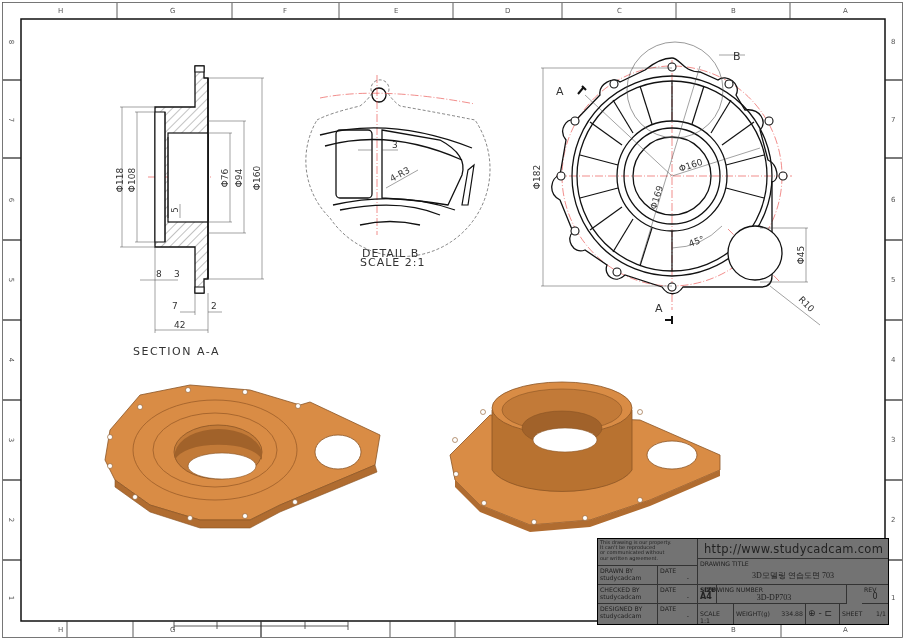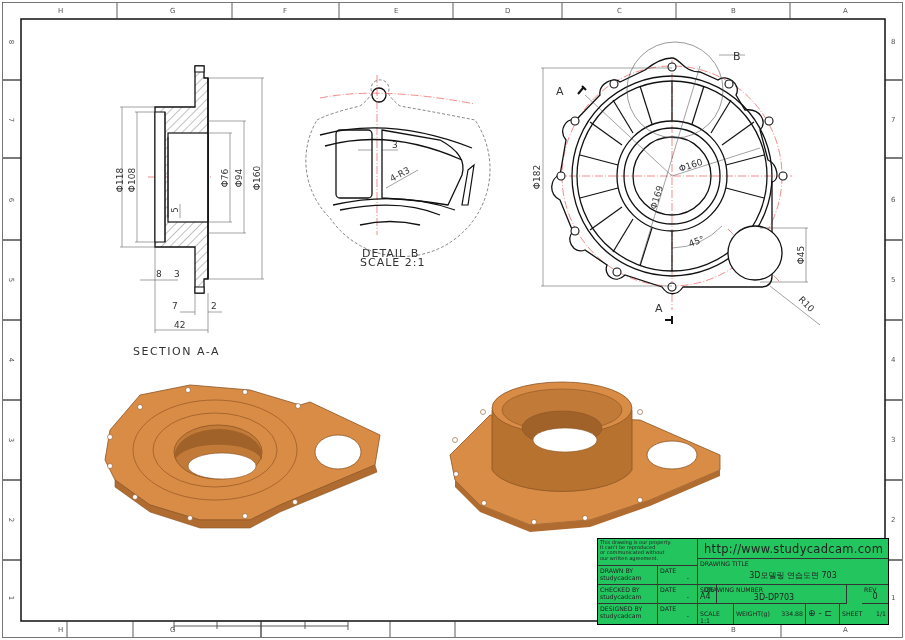--- a/index.html
+++ b/index.html
@@ -1,25 +1,25 @@
 <!DOCTYPE html>
 <html><head>
 <meta charset="utf-8">
 <style>
   html, body { margin:0; padding:0; background:#fff; }
   body { width:905px; height:640px; position:relative; overflow:hidden; font-family:"DejaVu Sans", sans-serif; }
   .sheet { position:absolute; left:0; top:0; width:905px; height:640px; }
   .zone-label { position:absolute; font-size:7px; color:#555; font-family:"DejaVu Sans", sans-serif; transform-origin:center; }
-  .tb { position:absolute; left:597px; top:538px; width:290px; height:85px; border:1.2px solid #000; background:#22c55e; font-family:"DejaVu Sans", sans-serif; color:#222; }
+  .tb { position:absolute; left:597px; top:538px; width:290px; height:85px; border:1.2px solid #000; background:#737373; font-family:"DejaVu Sans", sans-serif; color:#222; }
   .tb .cell { position:absolute; box-sizing:border-box; }
   .tb .lbl { font-size:6.2px; line-height:7px; }
   .tb .val { font-size:6.2px; line-height:7px; }
   .tb .notice { font-size:5px; line-height:5.2px; }
   .tb .url { font-size:11.5px; letter-spacing:0.3px; }
-  .tb .mid { font-size:8px; }
+  .tb .mid { font-size:8px;font-family:Liberation Serif, serif; }
   svg text { font-family:"DejaVu Sans", sans-serif; }
 </style>
 </head>
 <body>
 
 <div class="sheet">
 <svg width="905" height="640" viewBox="0 0 905 640" xmlns="http://www.w3.org/2000/svg">
 
   <rect x="2.5" y="2.5" width="900" height="635" fill="none" stroke="#555" stroke-width="0.8"></rect>
   <rect x="21" y="19" width="864" height="602" fill="none" stroke="#111" stroke-width="1.5"></rect>
@@ -332,21 +332,21 @@
   </div>
 
   <div class="cell" style="left:0;top:46px;width:60px;height:19px;border-right:1px solid #333;border-bottom:1px solid #333;padding:1px 2px;">
     <div class="lbl">CHECKED BY</div>
     <div class="val">studycadcam</div>
   </div>
   <div class="cell" style="left:60px;top:46px;width:40px;height:19px;border-right:1px solid #333;border-bottom:1px solid #333;padding:1px 2px;">
     <div class="lbl">DATE</div>
     <div class="val" style="text-align:right;padding-right:6px;">-</div>
   </div>
-  <div class="cell" style="left:100px;top:46px;width:19px;height:19px;border-right:1px solid #333;border-bottom:1px solid #333;padding:1px 2px;">
+  <div class="cell" style="left:100px;top:46px;width:19px;height:19px;border-right:1px solid #333;border-bottom:1px solid #333;padding:1px 2px;font-weight:bold;">
     <div class="lbl">SIZE</div>
     <div class="val" style="font-size:8px;">A4</div>
   </div>
   <div class="cell" style="left:104px;top:46px;width:145px;height:19px;border-right:1px solid #333;border-bottom:1px solid #333;padding:1px 2px;">
     <div class="lbl">DRAWING NUMBER</div>
     <div class="mid" style="text-align:center;">3D-DP703</div>
   </div>
   <div class="cell" style="left:264px;top:46px;width:26px;height:19px;border-bottom:1px solid #333;padding:1px 2px;">
     <div class="lbl">REV</div>
     <div class="val" style="text-align:center;font-size:8px;">0</div>

